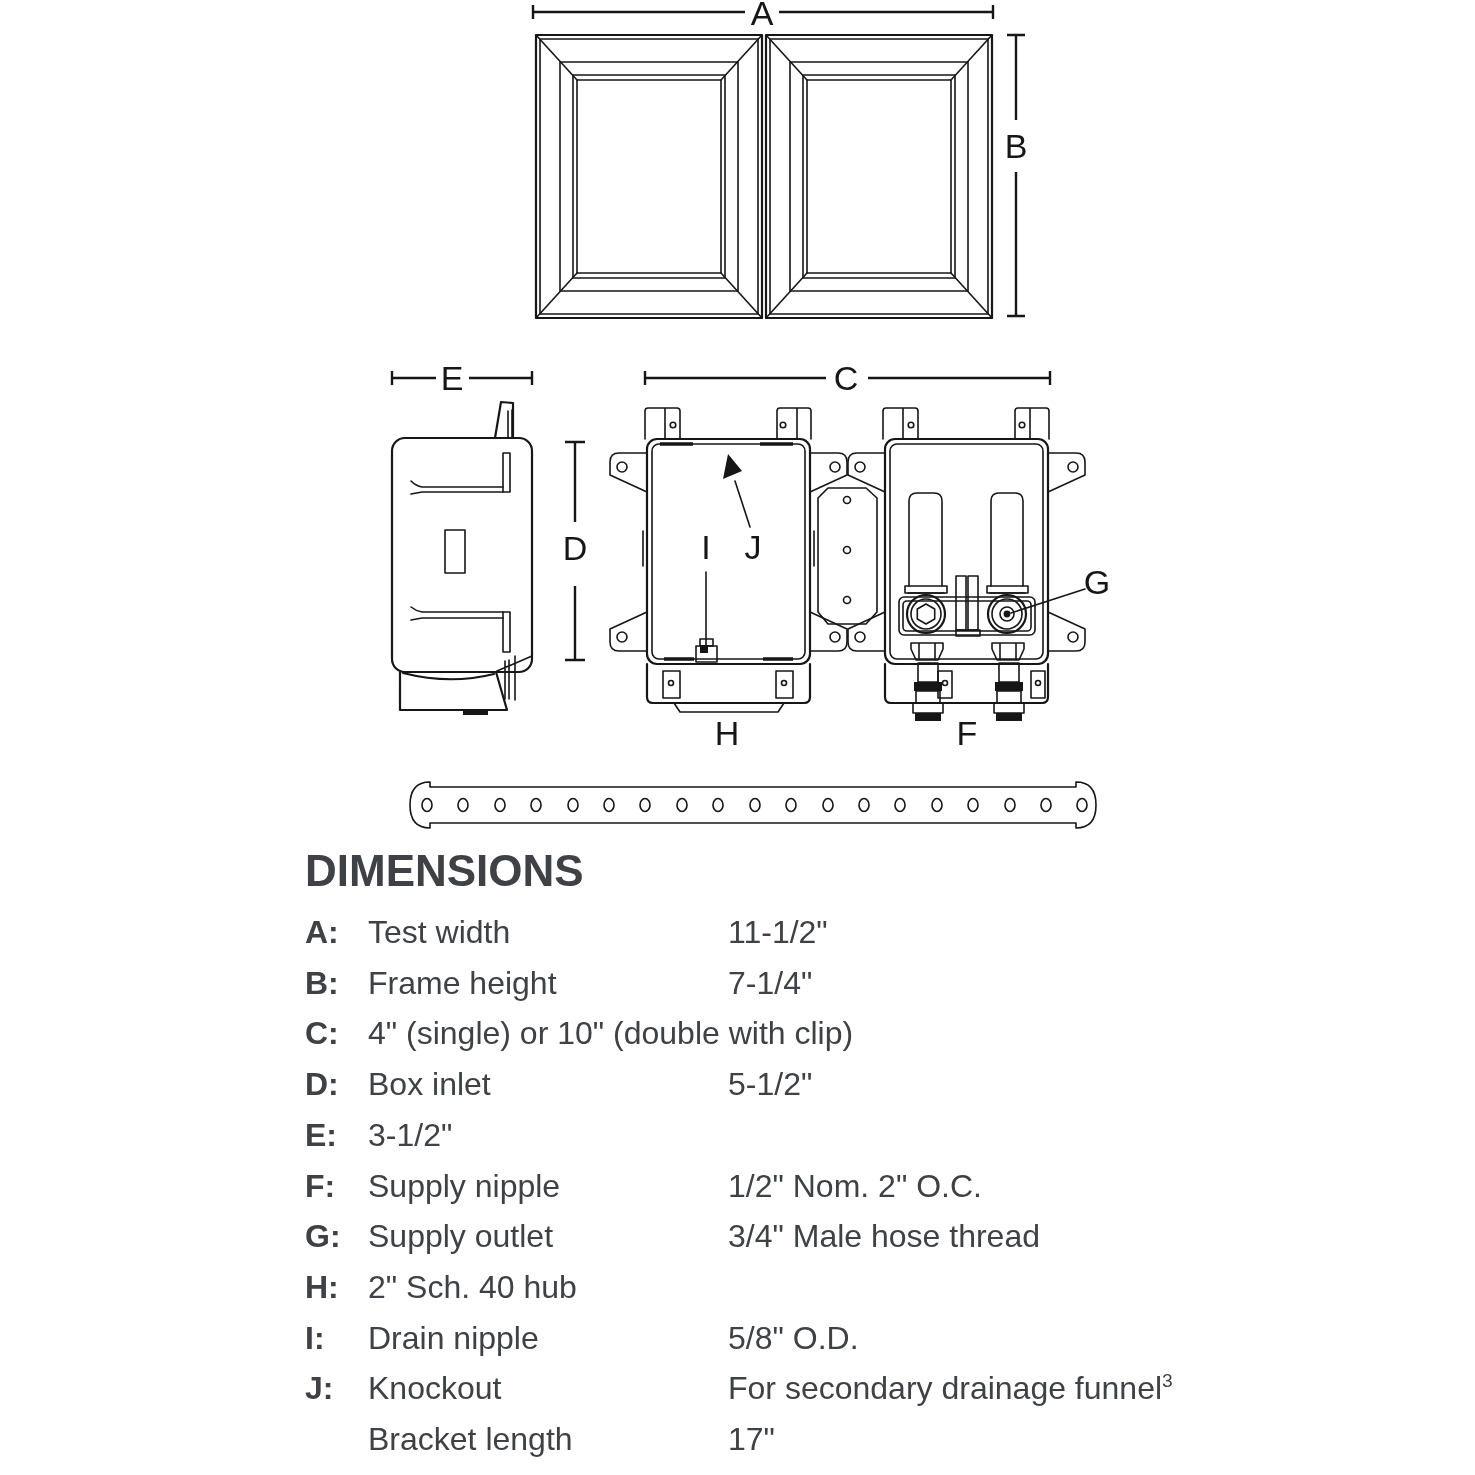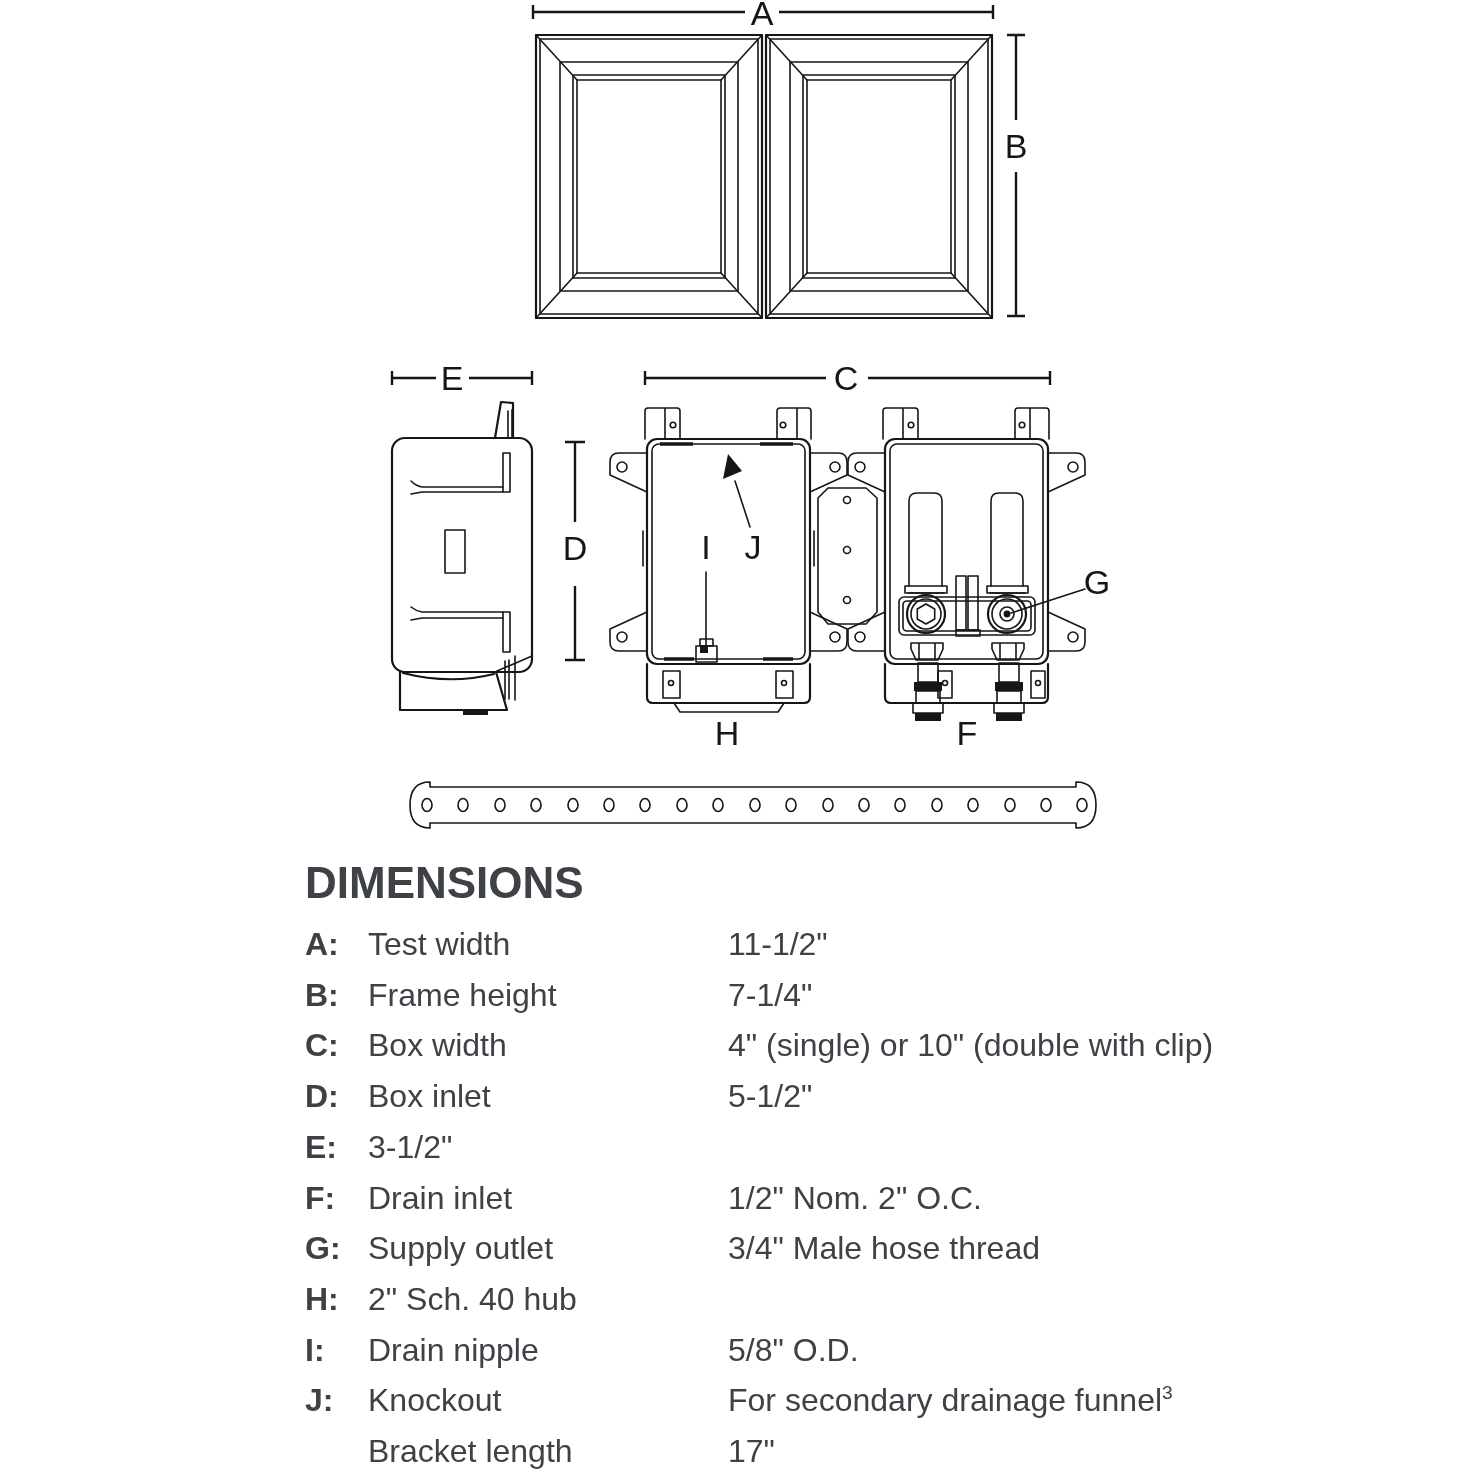--- a/index.html
+++ b/index.html
@@ -8,21 +8,21 @@
   .diagram-svg{position:absolute;top:0;left:0;}
   
   .ln{stroke:#161616;stroke-width:2.2;fill:none;stroke-linejoin:round;stroke-linecap:round;}
   .thin{stroke:#161616;stroke-width:1.6;fill:none;stroke-linejoin:round;stroke-linecap:round;}
   .dim{stroke:#161616;stroke-width:2.4;fill:none;stroke-linecap:butt;}
   .seam{stroke:#161616;stroke-width:3.4;fill:none;}
   .solid{fill:#161616;stroke:none;}
   .lbl{font-family:"Liberation Sans",sans-serif;font-size:34px;fill:#161616;text-anchor:middle;}
   
   .dims{position:absolute;left:305px;top:849px;color:#3e4246;width:1150px;}
-  .dims-heading{font-size:44px;font-weight:bold;margin:12px 0 14px 0;letter-spacing:0;line-height:1;}
+  .dims-heading{font-size:44px;font-weight:bold;margin:0 0 14px 0;letter-spacing:0;line-height:1;}
   .dim-row{display:grid;grid-template-columns:63px 360px auto;}
   .cell{font-size:32px;line-height:50.7px;white-space:nowrap;}
   .letter{font-weight:bold;}
   sup{font-size:60%;line-height:0;}
 </style>
 </head>
 <body>
 
 <div class="page">
 
@@ -239,35 +239,34 @@
         <div class="cell desc">Test width</div>
         <div class="cell val">11-1/2"</div>
       </div>
       <div class="dim-row">
         <div class="cell letter">B:</div>
         <div class="cell desc">Frame height</div>
         <div class="cell val">7-1/4"</div>
       </div>
       <div class="dim-row">
         <div class="cell letter">C:</div>
-        <div class="cell desc">Box width</div>
         <div class="cell val">4" (single) or 10" (double with clip)</div>
       </div>
       <div class="dim-row">
         <div class="cell letter">D:</div>
         <div class="cell desc">Box inlet</div>
         <div class="cell val">5-1/2"</div>
       </div>
       <div class="dim-row">
         <div class="cell letter">E:</div>
         <div class="cell val">3-1/2"</div>
       </div>
       <div class="dim-row">
         <div class="cell letter">F:</div>
-        <div class="cell desc">Drain inlet</div>
+        <div class="cell desc">Supply nipple</div>
         <div class="cell val">1/2" Nom. 2" O.C.</div>
       </div>
       <div class="dim-row">
         <div class="cell letter">G:</div>
         <div class="cell desc">Supply outlet</div>
         <div class="cell val">3/4" Male hose thread</div>
       </div>
       <div class="dim-row">
         <div class="cell letter">H:</div>
         <div class="cell val">2" Sch. 40 hub</div>

